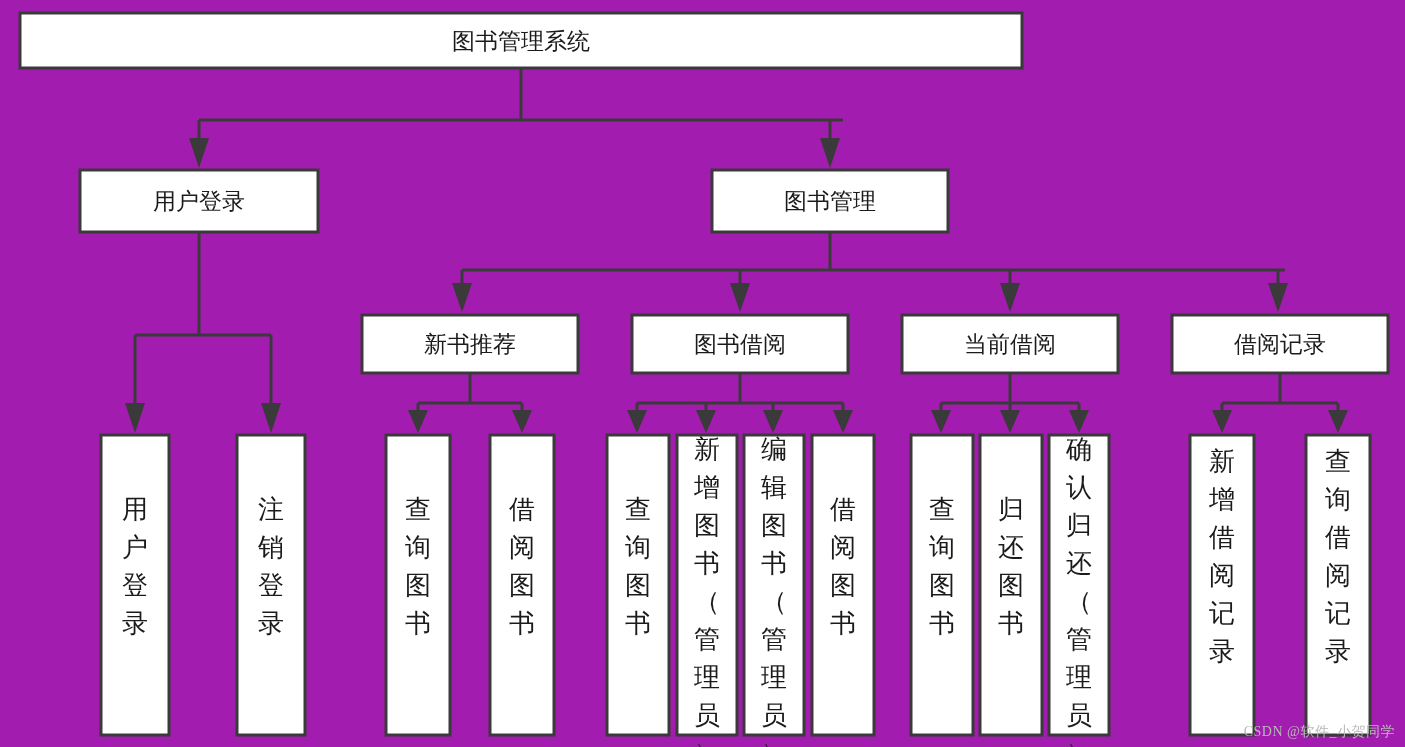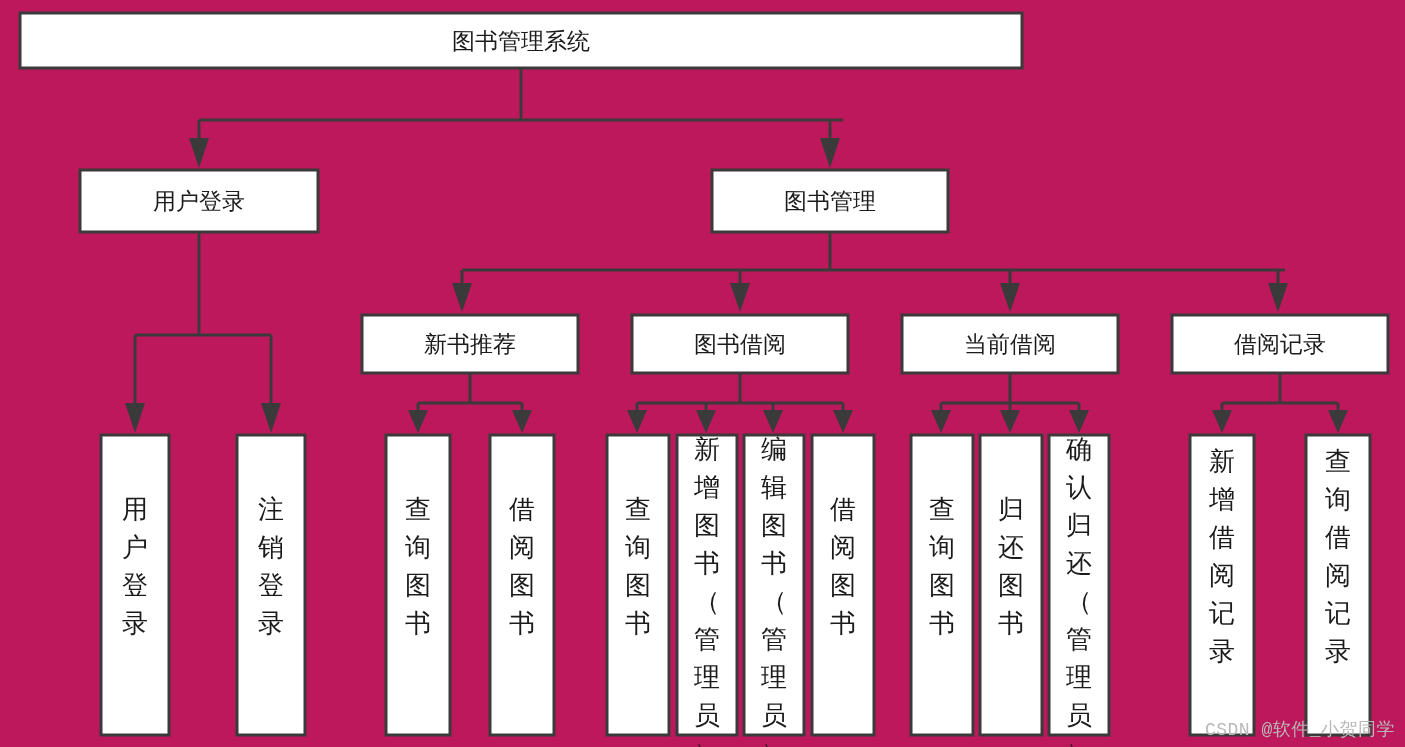--- a/index.html
+++ b/index.html
@@ -7,21 +7,21 @@
     padding: 0;
     background: #ffffff;
   }
   body {
     font-family: "Liberation Sans", "DejaVu Sans", sans-serif;
   }
   #diagram-root {
     position: relative;
     width: 1405px;
     height: 747px;
-    background: #be185d;
+    background: #a21caf;
     overflow: hidden;
   }
   svg#flow-svg {
     position: absolute;
     left: 0;
     top: 0;
     width: 1405px;
     height: 747px;
   }
   .node-box {
@@ -49,22 +49,22 @@
   .node-label-v {
     font-family: "DejaVu Sans", "Liberation Sans", sans-serif;
     font-size: 26px;
     fill: #1b1b1b;
     text-anchor: middle;
   }
   .watermark {
     position: absolute;
     right: 10px;
     bottom: 6px;
-    font-family: Liberation Mono, monospace;
-    font-size: 18px;
+    font-family: Liberation Serif, serif;
+    font-size: 14px;
     color: #b8b8b8;
     white-space: nowrap;
     letter-spacing: 0.5px;
     pointer-events: none;
   }
 </style>
 </head>
 <body>
 
 <div id="diagram-root">

